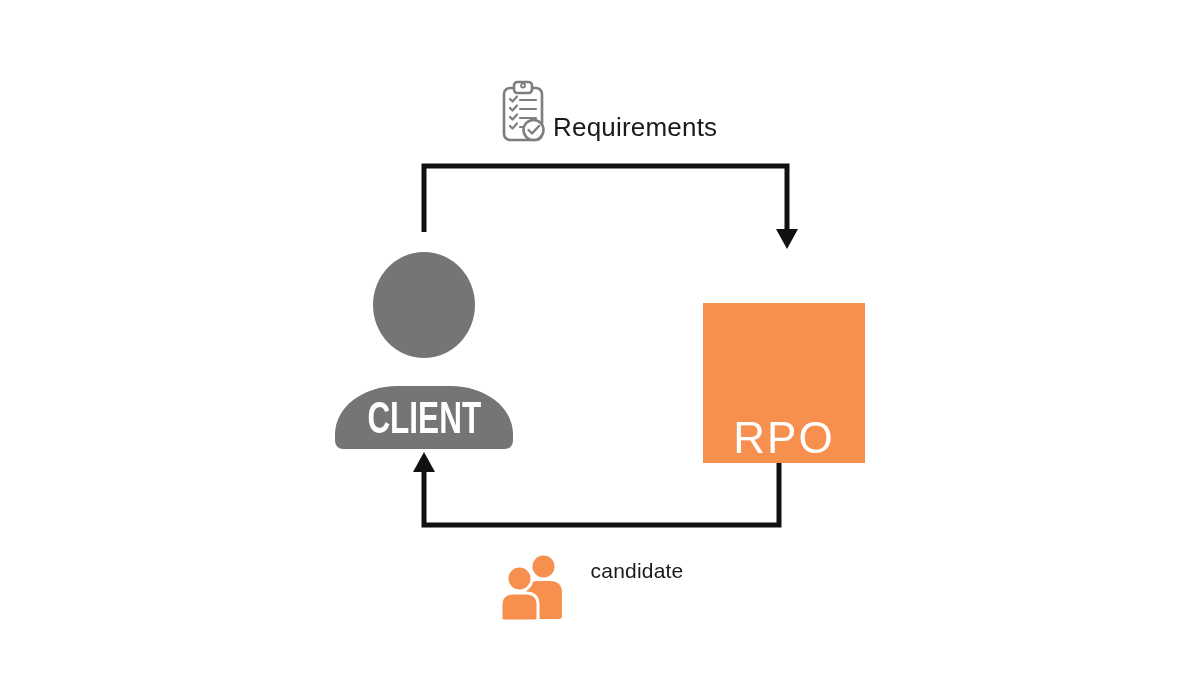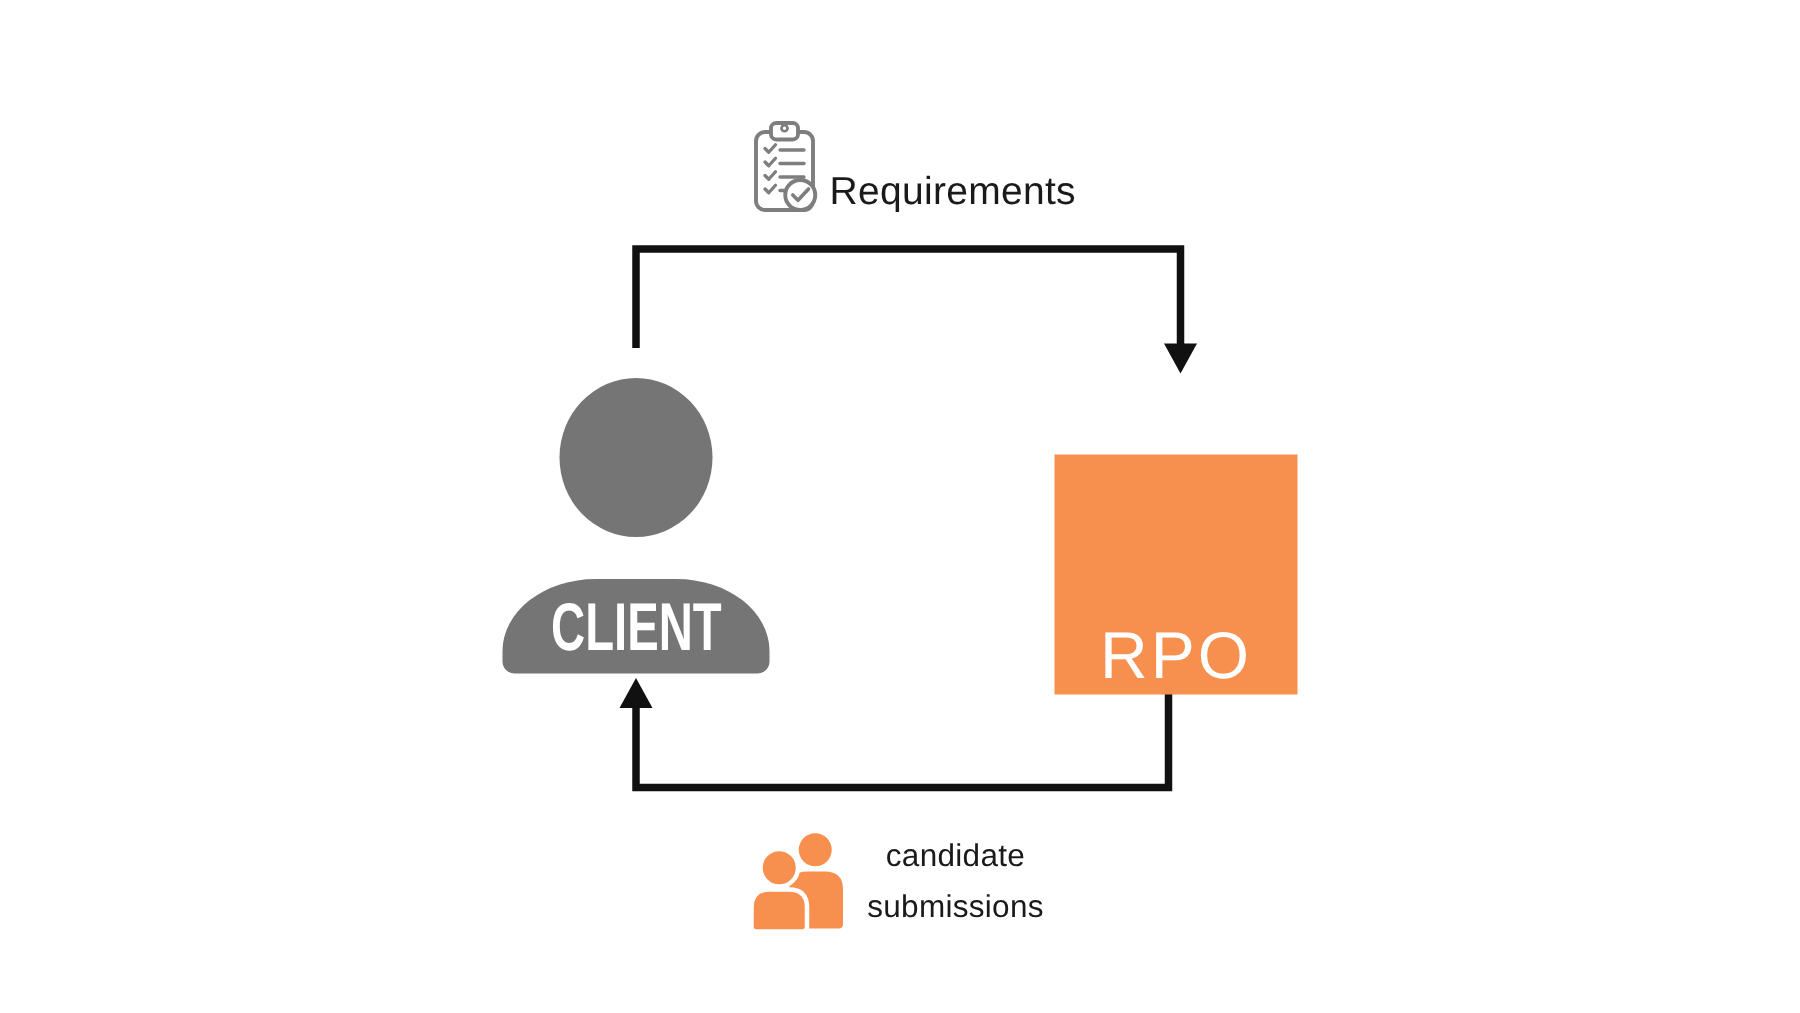--- a/index.html
+++ b/index.html
@@ -122,16 +122,15 @@
   </div>
 
   <svg class="people-icon" width="72" height="70" viewBox="0 0 72 70">
     <circle class="person-back" cx="46.5" cy="13.5" r="11"></circle>
     <path class="person-back" d="M29,66 V41 Q29,28 41,28 H53 Q65,28 65,40 V63 Q65,66 62,66 Z"></path>
     <path class="person-front" d="M7,68 Q4,68 4,65 V52 Q4,40 16,40 H29 Q41,40 41,52 V65 Q41,68 38,68 Z"></path>
     <circle class="person-front" cx="22.5" cy="25.5" r="12.5"></circle>
   </svg>
   <div class="bottom-flow-label">
     <div>candidate</div>
-    <div>submissions</div>
   </div>
 
 </div>
 
 </body></html>

